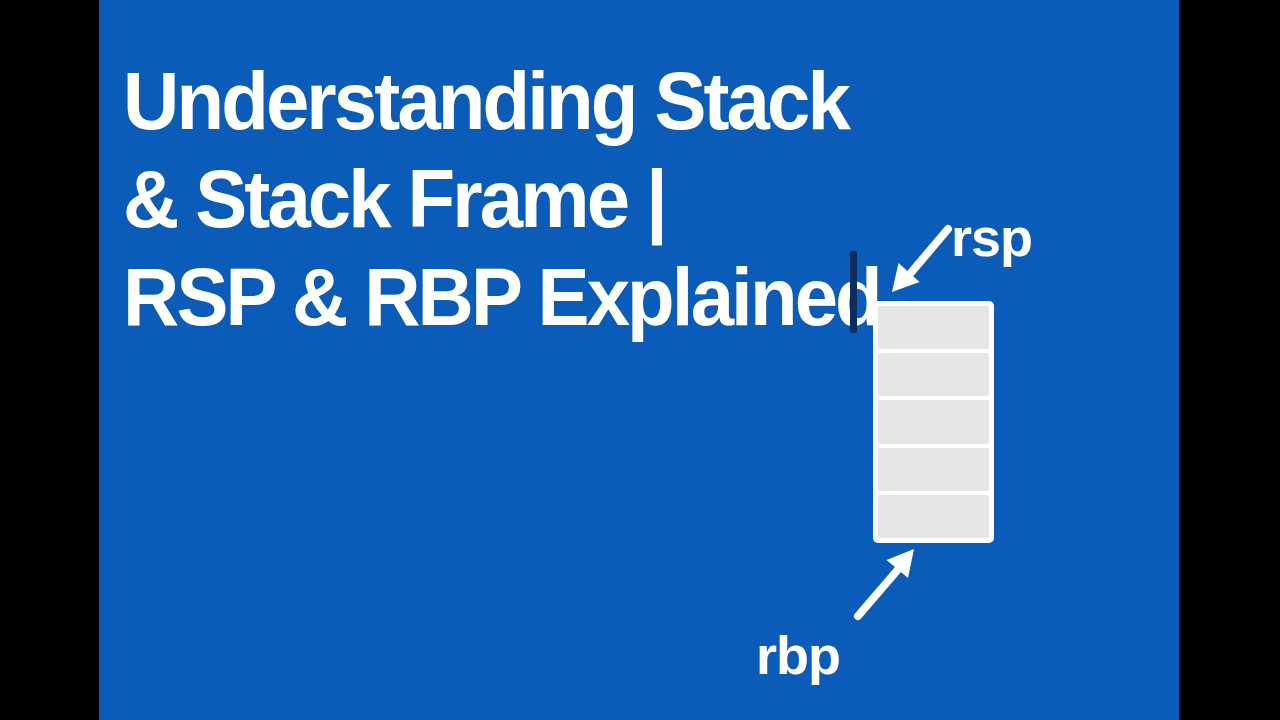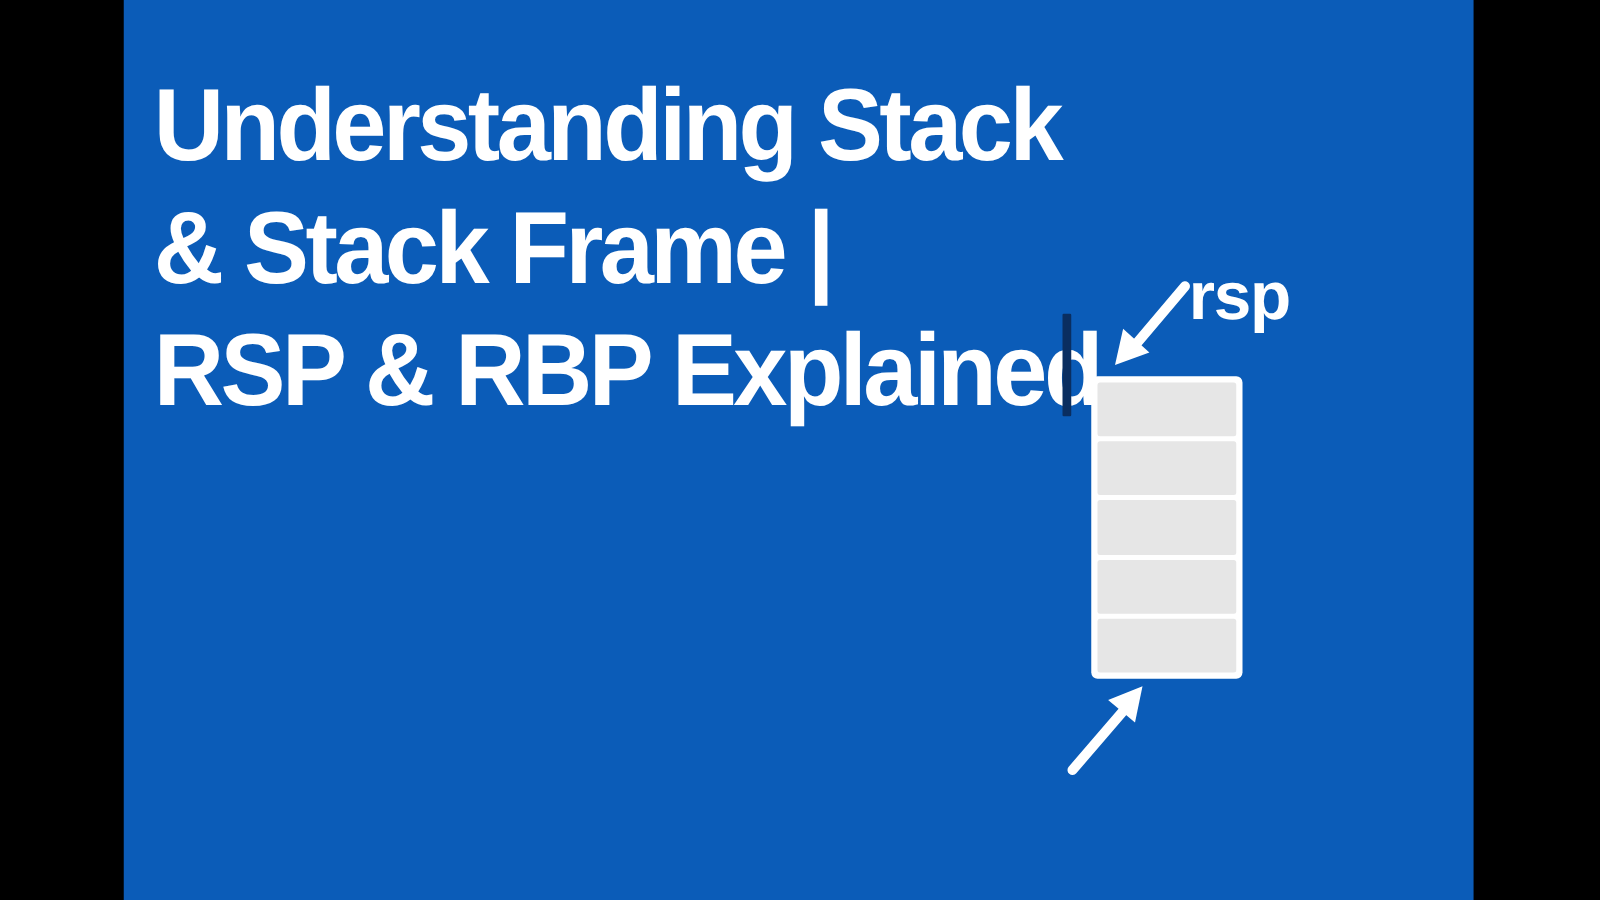--- a/index.html
+++ b/index.html
@@ -123,20 +123,21 @@
     <div class="reg-label rsp">rsp</div>
 
     <div class="stack">
         <div class="cell"></div>
         <div class="cell"></div>
         <div class="cell"></div>
         <div class="cell"></div>
         <div class="cell"></div>
       </div>
 
+    <div class="reg-label rbp">rbp</div>
 
     <svg class="arrows" viewBox="0 0 1080 720">
       <g>
         <line x1="849" y1="229" x2="805" y2="281"></line>
         <polygon points="793,292 799.5,263 820.5,282"></polygon>
       </g>
       <g>
         <line x1="759" y1="616" x2="802" y2="566"></line>
         <polygon points="815,549 809,578 787.5,560"></polygon>
       </g>

